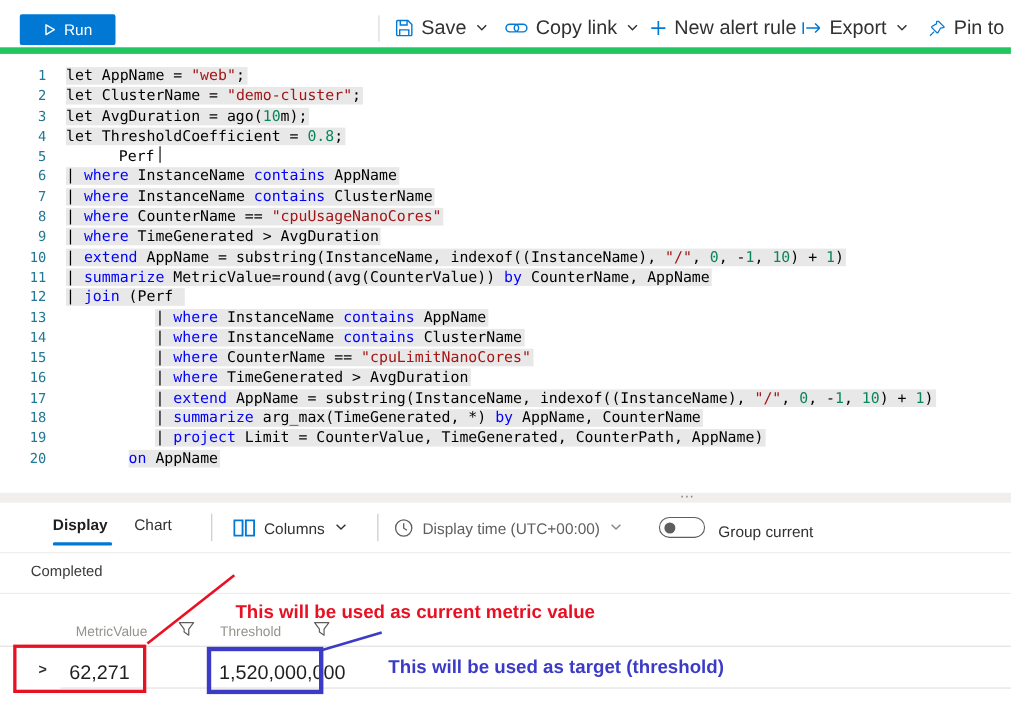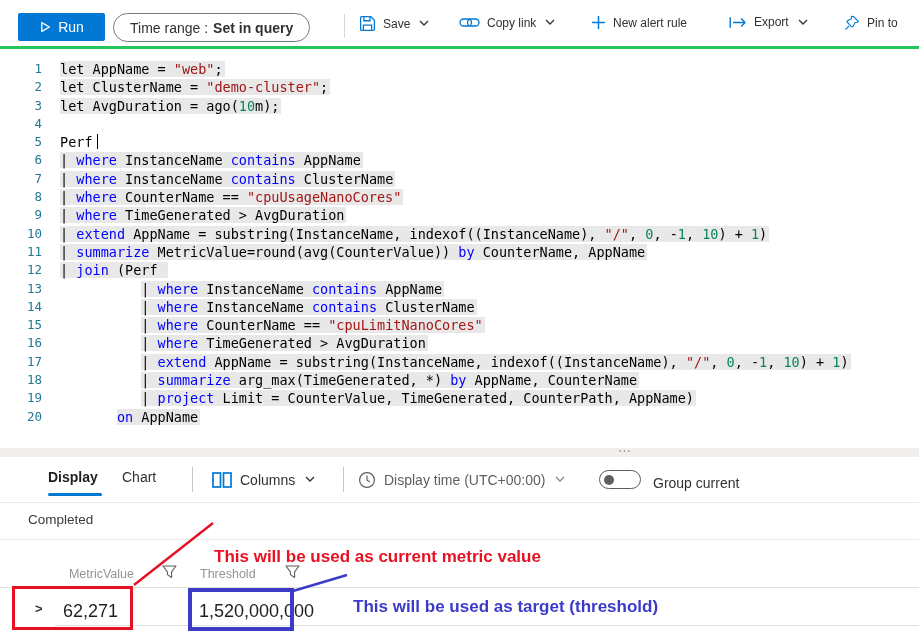--- a/index.html
+++ b/index.html
@@ -9,48 +9,48 @@
     --tx:#323130;
   }
   *{box-sizing:border-box;}
   html,body{margin:0;padding:0;}
   body{
     width:919px;height:637px;position:relative;overflow:hidden;
     background:#fff;font-family:"Liberation Sans",sans-serif;color:var(--tx);
   }
 
   
-  .topbar{position:absolute;left:0;top:0;width:919px;height:49px;background:#fff;border-bottom:3px solid #22c55e;}
+  .topbar{position:absolute;left:0;top:0;width:919px;height:49px;background:#fff;border-bottom:6px solid #22c55e;}
   .run-btn{
     position:absolute;left:18px;top:13px;width:87px;height:28px;
     background:var(--accent);color:#fff;border:none;border-radius:2px;
     font-size:14px;font-family:"Liberation Sans",sans-serif;
     display:flex;align-items:center;justify-content:center;gap:7px;cursor:pointer;
   }
   .time-pill{
     position:absolute;left:113px;top:13px;height:29px;border:1px solid #7a7a7a;border-radius:15px;
     display:flex;align-items:center;padding:0 16px;font-size:14px;gap:5px;background:#fff;cursor:pointer;
   }
   .time-pill b{font-weight:700;}
   .tb-item{
     position:absolute;top:15px;display:flex;align-items:center;gap:7px;
-    font-size:12px;color:var(--tx);cursor:pointer;white-space:nowrap;
+    font-size:18px;color:var(--tx);cursor:pointer;white-space:nowrap;
   }
   .tb-div{position:absolute;top:14px;width:1px;height:24px;background:#d8d6d4;}
   .blue-ic{color:var(--accent);display:inline-flex;align-items:center;}
   .gray-ic{color:#605e5c;display:inline-flex;align-items:center;}
   .chev{display:inline-flex;align-items:center;margin-left:2px;}
 
   
   .editor{position:absolute;left:0;top:50px;width:919px;height:397px;background:#fff;padding-top:10px;cursor:text;}
   .code-line{display:flex;height:18.3px;line-height:18.3px;font-family:"DejaVu Sans Mono","Liberation Mono",monospace;font-size:13.5px;white-space:pre;}
   .ln{flex:0 0 42px;text-align:right;color:#237893;font-size:12.5px;user-select:none;}
   .code{margin-left:18px;}
   .hl{background:#e8e8e8;padding-right:2px;}
-  .no-hl{background:transparent;padding-right:4px;}
+  .no-hl{background:transparent;padding-right:4px;margin-left:48px;}
   .tk-t{color:#000;}
   .tk-k{color:#0000ff;}
   .tk-s{color:#a31515;}
   .tk-n{color:#098658;}
   .cursor{display:inline-block;width:1.5px;height:15px;background:#000;vertical-align:-2px;}
 
   
   .splitter{position:absolute;left:0;top:448px;width:919px;height:9px;background:#f0efee;cursor:row-resize;}
   .splitter .dots{position:absolute;left:618px;top:-5px;font-size:13px;color:#8a8886;letter-spacing:2px;}
 
@@ -87,24 +87,20 @@
 <div class="topbar">
   <button class="run-btn">
     <span style="display:inline-flex;">
       <svg width="12" height="12" viewBox="0 0 12 12">
           <path d="M2.8 1.6v8.8l7.6-4.4z" fill="none" stroke="#fff" stroke-width="1.3" stroke-linejoin="round"></path>
         </svg>
     </span>
     <span>Run</span>
   </button>
 
-  <div class="time-pill">
-    <span>Time range :</span>
-    <b>Set in query</b>
-  </div>
 
   <div class="tb-div" style="left:344px"></div>
 
   <div class="tb-item" style="left:359px">
     <span class="blue-ic">
       <svg width="17" height="17" viewBox="0 0 16 16">
           <path d="M1.5 2.5a1 1 0 0 1 1-1h8.6l3.4 3.4v8.6a1 1 0 0 1-1 1h-11a1 1 0 0 1-1-1z" fill="none" stroke="currentColor" stroke-width="1.2"></path>
           <path d="M4.6 1.8v3.6h5.8V1.8" fill="none" stroke="currentColor" stroke-width="1.2"></path>
           <path d="M4.1 14.2V9.6h7.8v4.6" fill="none" stroke="currentColor" stroke-width="1.2"></path>
         </svg>
@@ -164,21 +160,21 @@
         </svg>
     </span>
     <span>Pin to</span>
   </div>
 </div>
 
 <div class="editor" id="editor">
     <div class="code-line"><span class="ln">1</span><span class="code"><span class="hl"><span class="tk-t">let AppName = </span><span class="tk-s">"web"</span><span class="tk-t">;</span></span></span></div>
     <div class="code-line"><span class="ln">2</span><span class="code"><span class="hl"><span class="tk-t">let ClusterName = </span><span class="tk-s">"demo-cluster"</span><span class="tk-t">;</span></span></span></div>
     <div class="code-line"><span class="ln">3</span><span class="code"><span class="hl"><span class="tk-t">let AvgDuration = ago(</span><span class="tk-n">10</span><span class="tk-t">m);</span></span></span></div>
-    <div class="code-line"><span class="ln">4</span></div>
+    <div class="code-line"><span class="ln">4</span><span class="code"><span class="hl"><span class="tk-t">let ThresholdCoefficient = </span><span class="tk-n">0.8</span><span class="tk-t">;</span></span></span></div>
     <div class="code-line"><span class="ln">5</span><span class="code"><span class="no-hl"><span class="tk-t">Perf</span></span><span class="cursor"></span></span></div>
     <div class="code-line"><span class="ln">6</span><span class="code"><span class="hl"><span class="tk-t">| </span><span class="tk-k">where</span><span class="tk-t"> InstanceName </span><span class="tk-k">contains</span><span class="tk-t"> AppName</span></span></span></div>
     <div class="code-line"><span class="ln">7</span><span class="code"><span class="hl"><span class="tk-t">| </span><span class="tk-k">where</span><span class="tk-t"> InstanceName </span><span class="tk-k">contains</span><span class="tk-t"> ClusterName</span></span></span></div>
     <div class="code-line"><span class="ln">8</span><span class="code"><span class="hl"><span class="tk-t">| </span><span class="tk-k">where</span><span class="tk-t"> CounterName == </span><span class="tk-s">"cpuUsageNanoCores"</span></span></span></div>
     <div class="code-line"><span class="ln">9</span><span class="code"><span class="hl"><span class="tk-t">| </span><span class="tk-k">where</span><span class="tk-t"> TimeGenerated &gt; AvgDuration</span></span></span></div>
     <div class="code-line"><span class="ln">10</span><span class="code"><span class="hl"><span class="tk-t">| </span><span class="tk-k">extend</span><span class="tk-t"> AppName = substring(InstanceName, indexof((InstanceName), </span><span class="tk-s">"/"</span><span class="tk-t">, </span><span class="tk-n">0</span><span class="tk-t">, -</span><span class="tk-n">1</span><span class="tk-t">, </span><span class="tk-n">10</span><span class="tk-t">) + </span><span class="tk-n">1</span><span class="tk-t">)</span></span></span></div>
     <div class="code-line"><span class="ln">11</span><span class="code"><span class="hl"><span class="tk-t">| </span><span class="tk-k">summarize</span><span class="tk-t"> MetricValue=round(avg(CounterValue)) </span><span class="tk-k">by</span><span class="tk-t"> CounterName, AppName</span></span></span></div>
     <div class="code-line"><span class="ln">12</span><span class="code"><span class="hl"><span class="tk-t">| </span><span class="tk-k">join</span><span class="tk-t"> (Perf </span></span></span></div>
     <div class="code-line"><span class="ln">13</span><span class="code">          <span class="hl"><span class="tk-t">| </span><span class="tk-k">where</span><span class="tk-t"> InstanceName </span><span class="tk-k">contains</span><span class="tk-t"> AppName</span></span></span></div>
     <div class="code-line"><span class="ln">14</span><span class="code">          <span class="hl"><span class="tk-t">| </span><span class="tk-k">where</span><span class="tk-t"> InstanceName </span><span class="tk-k">contains</span><span class="tk-t"> ClusterName</span></span></span></div>

